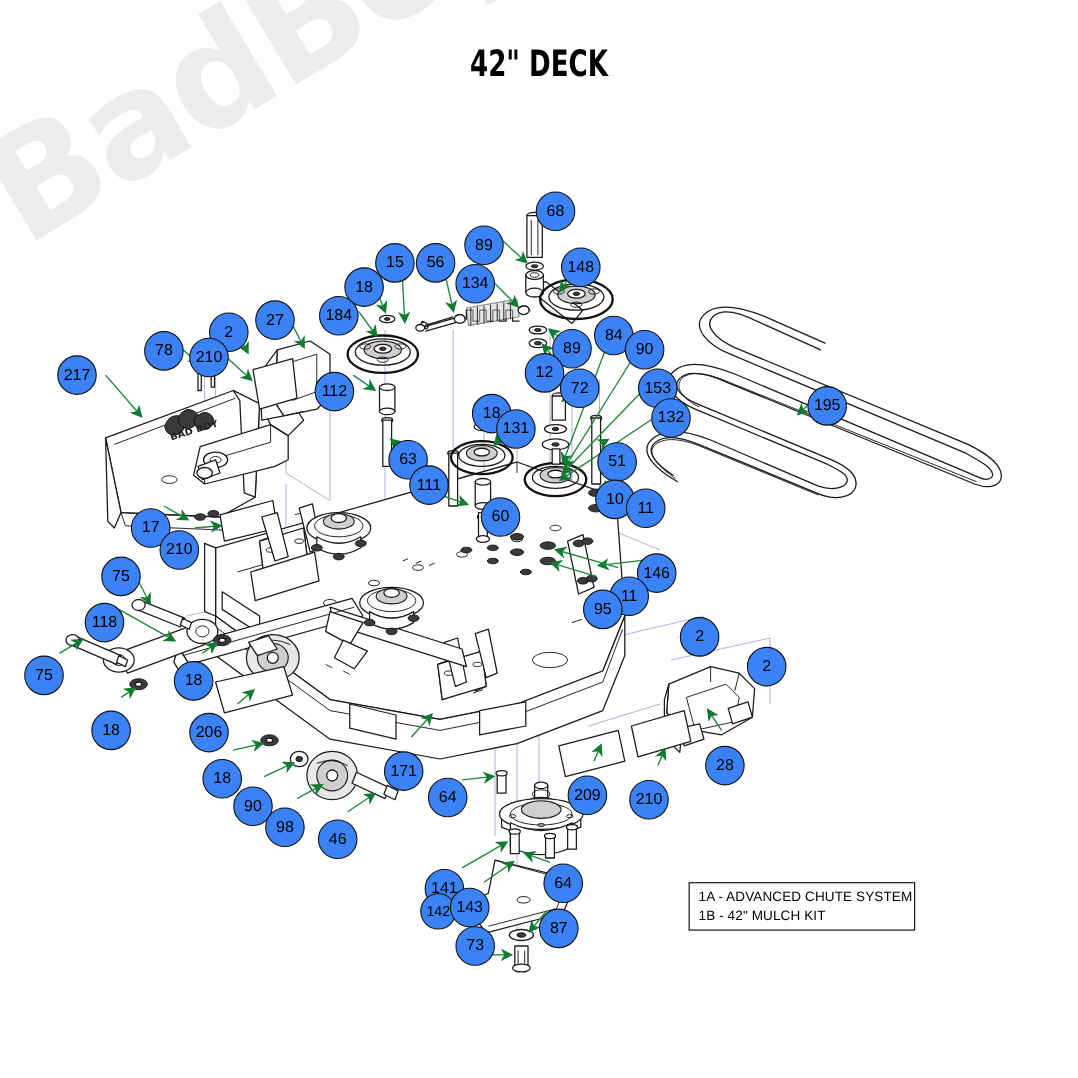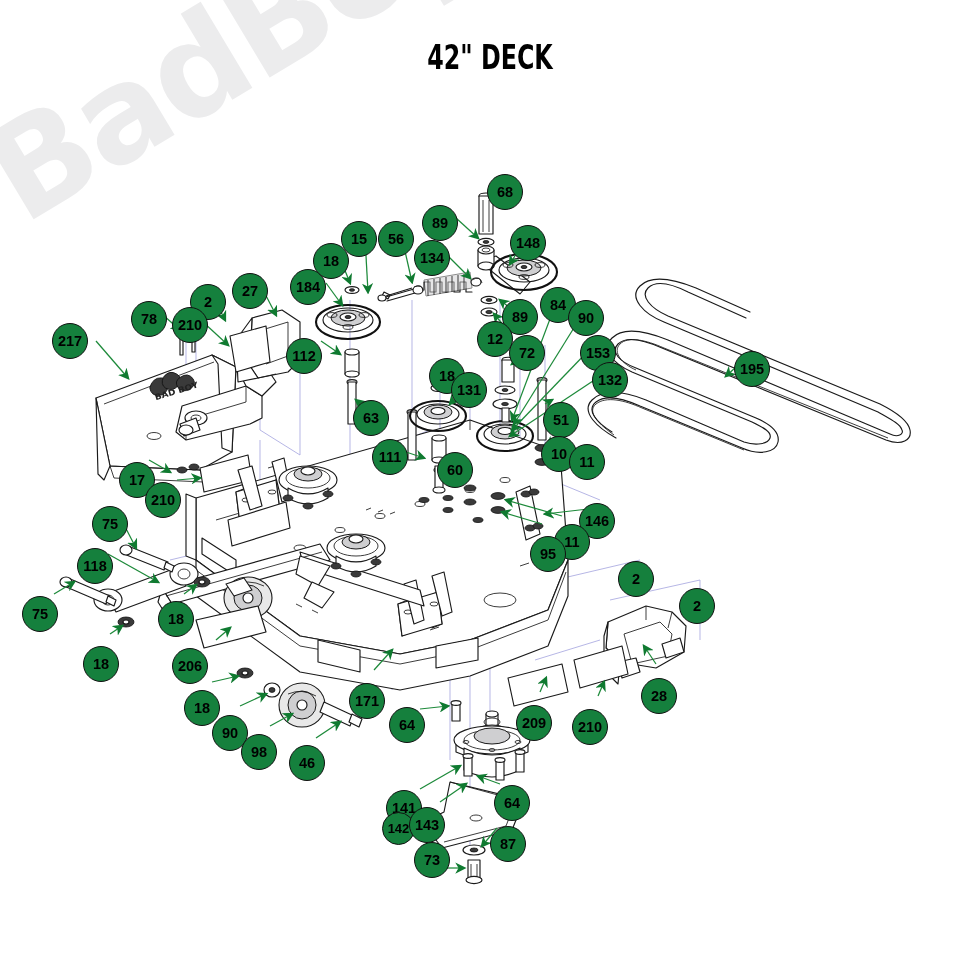--- a/index.html
+++ b/index.html
@@ -23,23 +23,23 @@
 
   
   .legend{position:absolute;left:626px;top:802px;width:206px;height:44px;
           border:1.6px solid #000;background:#fff;box-sizing:border-box;
           padding:4px 0 0 8px;}
   .legend div{font-size:12.3px;color:#000;line-height:17px;
               letter-spacing:.1px;white-space:nowrap;}
 
   
   .callout{position:absolute;width:36px;height:36px;border-radius:50%;
-           border:1.5px solid #111;background:#15803d;box-sizing:border-box;
+           border:1.5px solid #111;background:#3b82f6;box-sizing:border-box;
            display:flex;align-items:center;justify-content:center;
-           font-size:14.5px;color:#000;z-index:40;font-weight:bold;}
+           font-size:14.5px;color:#000;z-index:40;}
   .callout.sm{width:33px;height:33px;font-size:13px;}
 
   
   svg.layer{position:absolute;left:0;top:0;width:980px;height:980px;
             overflow:visible;}
   #art{z-index:10;}
   #leads{z-index:30;}
   .ln{fill:none;stroke:#1a1a1a;stroke-width:1.15;stroke-linejoin:round;stroke-linecap:round;}
   .ln2{fill:none;stroke:#1a1a1a;stroke-width:.85;}
   .thk{fill:none;stroke:#111;stroke-width:2.1;}
@@ -584,21 +584,21 @@
   <div class="callout" style="left:540px;top:287px">84</div>
   <div class="callout" style="left:568px;top:300px">90</div>
   <div class="callout" style="left:580px;top:335px">153</div>
   <div class="callout" style="left:592px;top:362px">132</div>
   <div class="callout" style="left:429px;top:358px">18</div>
   <div class="callout" style="left:451px;top:372px">131</div>
   <div class="callout" style="left:353px;top:400px">63</div>
   <div class="callout" style="left:543px;top:402px">51</div>
   <div class="callout" style="left:541px;top:436px">10</div>
   <div class="callout" style="left:569px;top:444px">11</div>
-  <div class="callout" style="left:372px;top:439px">111</div>
+  <div class="callout" style="left:372px;top:423px">111</div>
   <div class="callout" style="left:437px;top:452px">60</div>
   <div class="callout" style="left:579px;top:503px">146</div>
   <div class="callout" style="left:554px;top:524px">11</div>
   <div class="callout" style="left:530px;top:536px">95</div>
   <div class="callout" style="left:734px;top:351px">195</div>
   <div class="callout" style="left:119px;top:462px">17</div>
   <div class="callout" style="left:145px;top:482px">210</div>
   <div class="callout" style="left:92px;top:506px">75</div>
   <div class="callout" style="left:77px;top:548px">118</div>
   <div class="callout" style="left:22px;top:596px">75</div>
@@ -616,14 +616,18 @@
   <div class="callout" style="left:409px;top:807px">143</div>
   <div class="callout" style="left:494px;top:785px">64</div>
   <div class="callout" style="left:490px;top:826px">87</div>
   <div class="callout" style="left:414px;top:842px">73</div>
   <div class="callout" style="left:516px;top:705px">209</div>
   <div class="callout" style="left:572px;top:709px">210</div>
   <div class="callout" style="left:618px;top:561px">2</div>
   <div class="callout" style="left:679px;top:588px">2</div>
   <div class="callout" style="left:641px;top:678px">28</div>
 
+  <div class="legend">
+    <div>1A - ADVANCED CHUTE SYSTEM</div>
+    <div>1B - 42" MULCH KIT</div>
+  </div>
 
 </div>
 
 </body></html>

